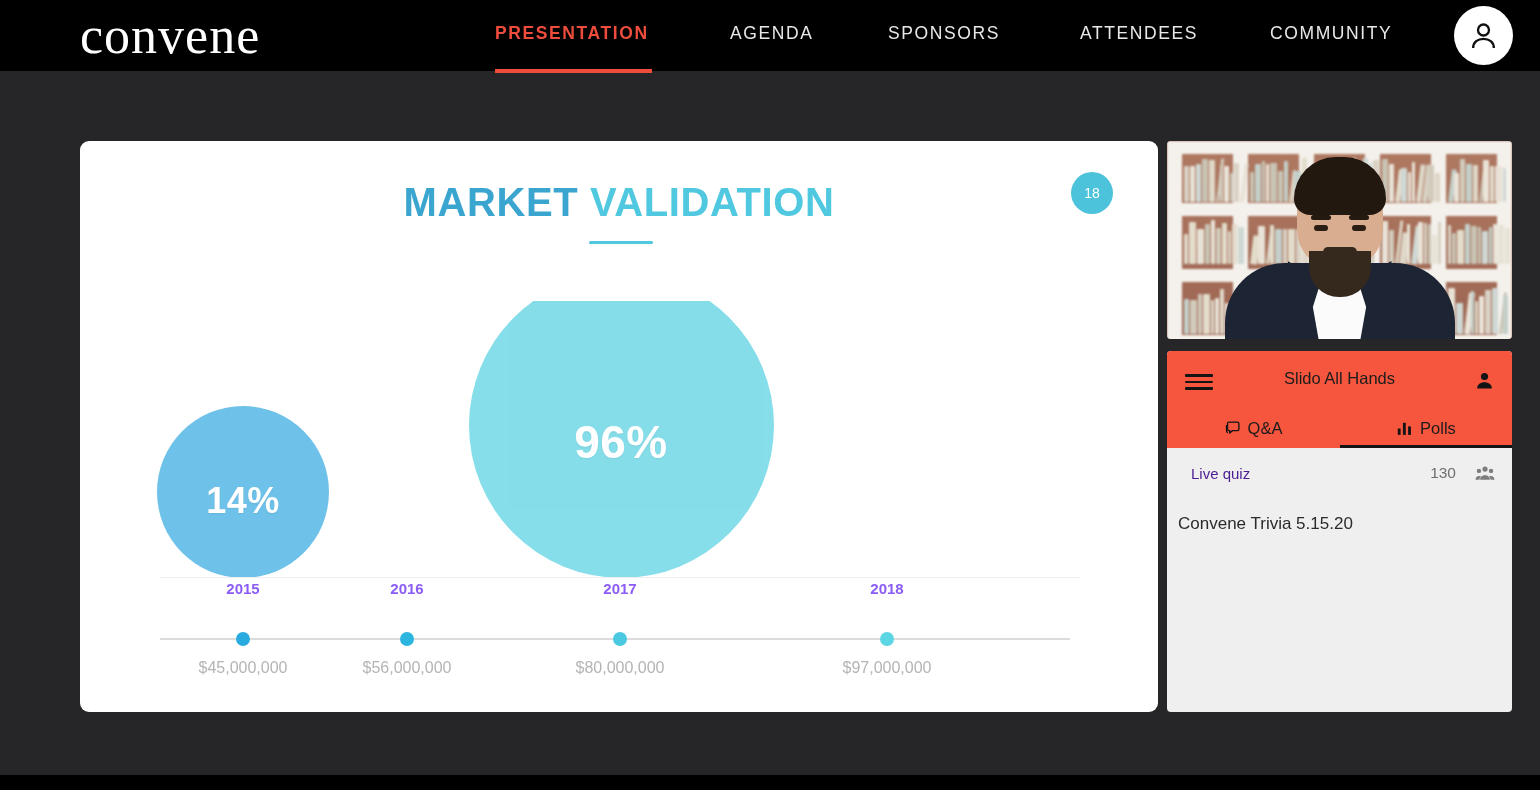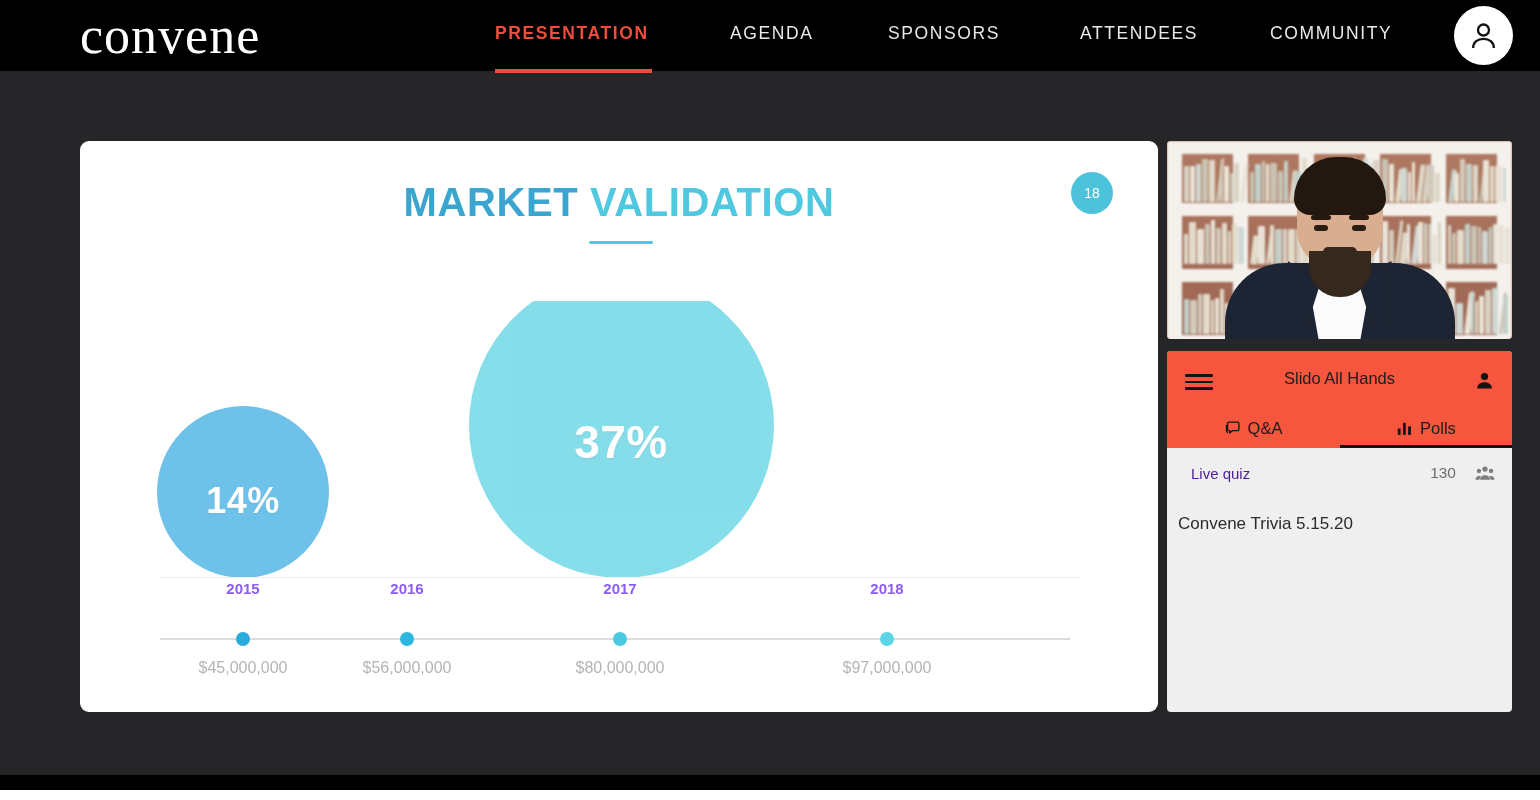--- a/index.html
+++ b/index.html
@@ -205,21 +205,21 @@
     </div>
     <div class="title-rule"></div>
 
     <div class="badge">18</div>
 
     <div class="bubblewrap">
       <div class="bubble" id="b0" style="width: 172px; height: 172px; left: 77px; background: rgb(91, 185, 230); opacity: 0.88;">
         <div class="val" style="font-size: 36px; top: 74px;">14%</div>
       </div>
       <div class="bubble" id="b2" style="width: 305px; height: 305px; left: 388.5px; background: rgb(116, 217, 230); opacity: 0.88;">
-        <div class="val" style="font-size: 46px; top: 142.45px;">37%</div>
+        <div class="val" style="font-size: 46px; top: 142.45px;">96%</div>
       </div>
     </div>
     <div class="baseline"></div>
 
     <div class="axis-line"></div>
 
     <div class="tick" id="t0" style="left: 156px; background: rgb(41, 171, 223);"></div>
     <div class="tick" id="t1" style="left: 320px; background: rgb(44, 181, 223);"></div>
     <div class="tick" id="t2" style="left: 533px; background: rgb(74, 201, 224);"></div>
     <div class="tick" id="t3" style="left: 800px; background: rgb(92, 213, 229);"></div>

